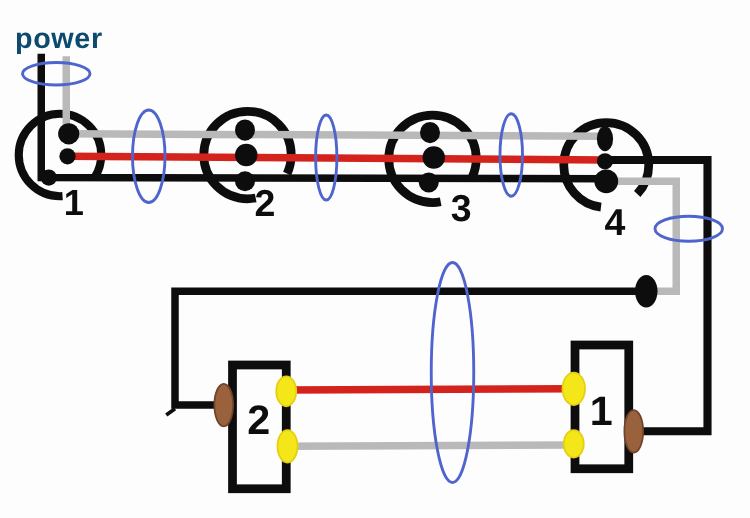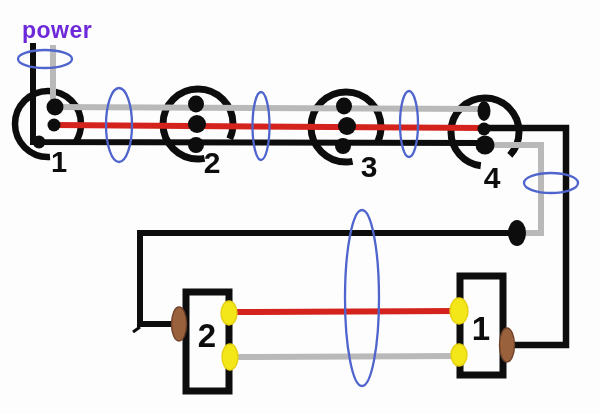--- a/index.html
+++ b/index.html
@@ -1,20 +1,20 @@
 <!DOCTYPE html>
 <html><head>
 <meta charset="utf-8">
 <style>
   html,body{margin:0;padding:0;background:#ffffff;}
   #stage{position:relative;width:600px;height:414px;background:#fdfdfd;overflow:hidden;
          font-family:"Liberation Sans",sans-serif;}
   #diagram{position:absolute;left:0;top:0;}
-  #power-label{position:absolute;left:22px;top:17px;font-weight:bold;font-size:23px;
-               color:#6d28d9;letter-spacing:0.5px;}
+  #power-label{position:absolute;left:12px;top:17px;font-weight:bold;font-size:23px;
+               color:#0c4a6e;letter-spacing:0.5px;}
   svg text{font-family:"Liberation Sans",sans-serif;font-weight:bold;}
 </style>
 </head>
 <body>
 
 <div id="stage">
   <svg id="diagram" width="600" height="414" viewBox="0 0 600 414">
       <circle cx="48" cy="124" r="33" fill="none" stroke="#0d0d0d" stroke-width="6.5" pathLength="100" stroke-dasharray="85 15" stroke-dashoffset="76"></circle>
       <circle cx="198" cy="124" r="35" fill="none" stroke="#0d0d0d" stroke-width="7" pathLength="100" stroke-dasharray="85 15" stroke-dashoffset="78"></circle>
       <circle cx="346" cy="127" r="35" fill="none" stroke="#0d0d0d" stroke-width="7" pathLength="100" stroke-dasharray="85 15" stroke-dashoffset="78"></circle>

